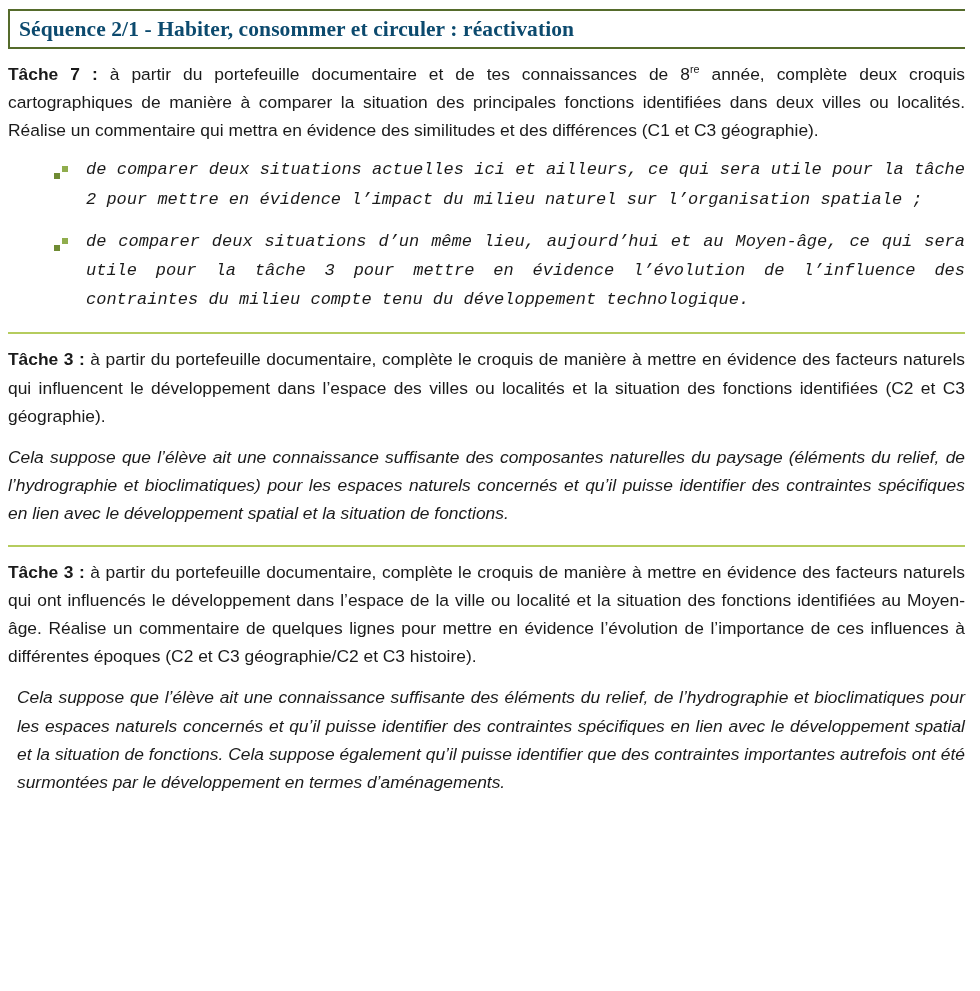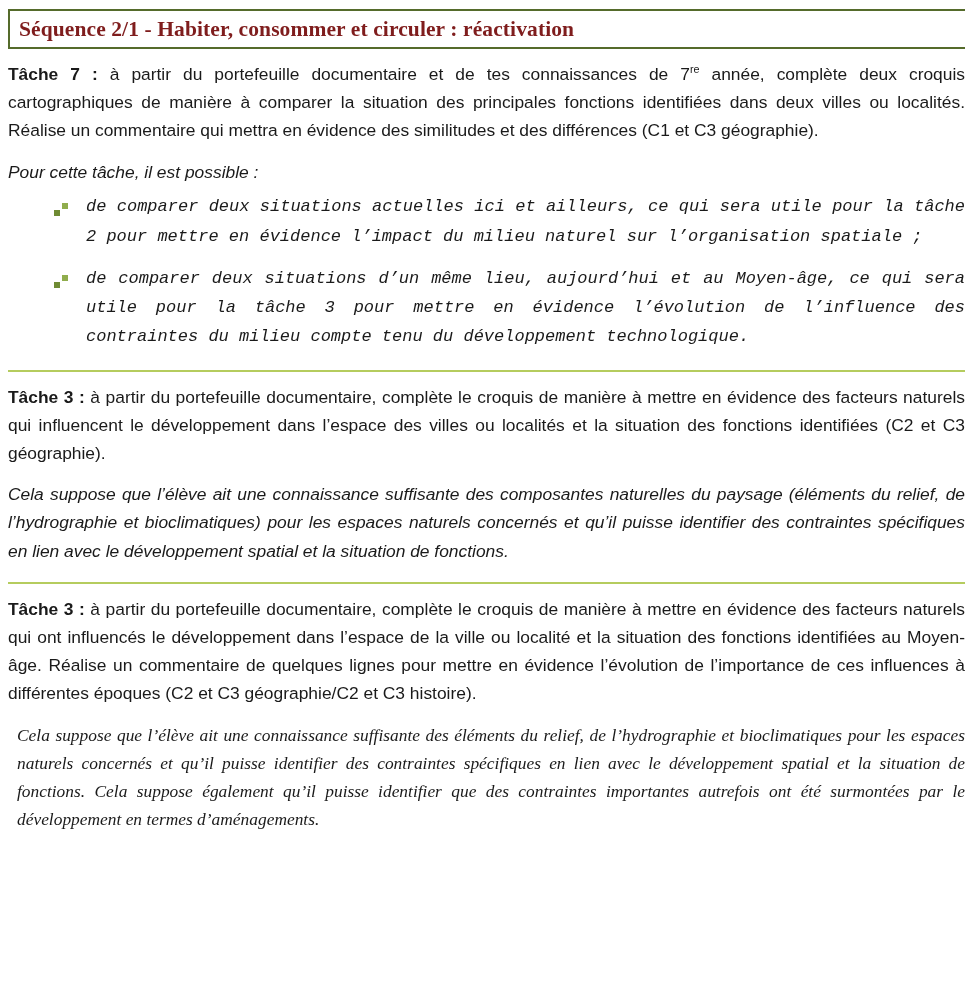--- a/index.html
+++ b/index.html
@@ -30,21 +30,21 @@
     padding: 6px 0 5px 9px;
     border-top: 2px solid #556b2b;
     border-bottom: 2px solid #556b2b;
     border-left: 2px solid #556b2b;
   }
   .title-text {
     font-family: "Liberation Serif", serif;
     font-weight: bold;
     font-size: 21.5px;
     line-height: 1.15;
-    color: #7f1d1d;
+    color: #0c4a6e;
     letter-spacing: 0.1px;
     white-space: nowrap;
   }
 
   
   .content {
     margin: 0 15px 0 8px;
   }
 
   
@@ -79,21 +79,20 @@
 
   .note {
     font-style: italic;
     font-size: 17.4px;
     line-height: 1.62;
     margin-top: 13px;
     margin-bottom: 13px;
   }
   .note.indented {
     margin-left: 9px;
-    font-family: Liberation Serif, serif;
   }
 
   .intro {
     font-style: italic;
     font-size: 17.4px;
     line-height: 1.62;
     margin-top: 14px;
     margin-bottom: 4px;
     text-align: left;
   }
@@ -151,25 +150,24 @@
 
 <div class="page">
 
   <div class="title-band">
     <div class="title-text">Séquence 2/1 - Habiter, consommer et circuler : réactivation</div>
   </div>
 
   <div class="content">
 
     <p class="task">
-      <span class="lead">Tâche 7 :</span><span> à partir du portefeuille documentaire et de tes connaissances de 7</span><sup>re</sup><span> année, complète deux croquis cartographiques de manière à comparer la situation des principales fonctions identifiées dans deux villes ou localités. Réalise un commentaire qui mettra en évidence des similitudes et des différences (C1 et C3 géographie).</span>
+      <span class="lead">Tâche 7 :</span><span> à partir du portefeuille documentaire et de tes connaissances de 8</span><sup>re</sup><span> année, complète deux croquis cartographiques de manière à comparer la situation des principales fonctions identifiées dans deux villes ou localités. Réalise un commentaire qui mettra en évidence des similitudes et des différences (C1 et C3 géographie).</span>
     </p>
 
 
-    <p class="intro">Pour cette tâche, il est possible :</p>
 
     <ul class="bullets">
       <li>
         <span class="sq-bullet">
           <i class="hi"></i>
             <i class="lo"></i>
         </span>
         <span>de comparer deux situations actuelles ici et ailleurs, ce qui sera utile pour la tâche 2 pour mettre en évidence l’impact du milieu naturel sur l’organisation spatiale ;</span>
       </li>
       <li>

